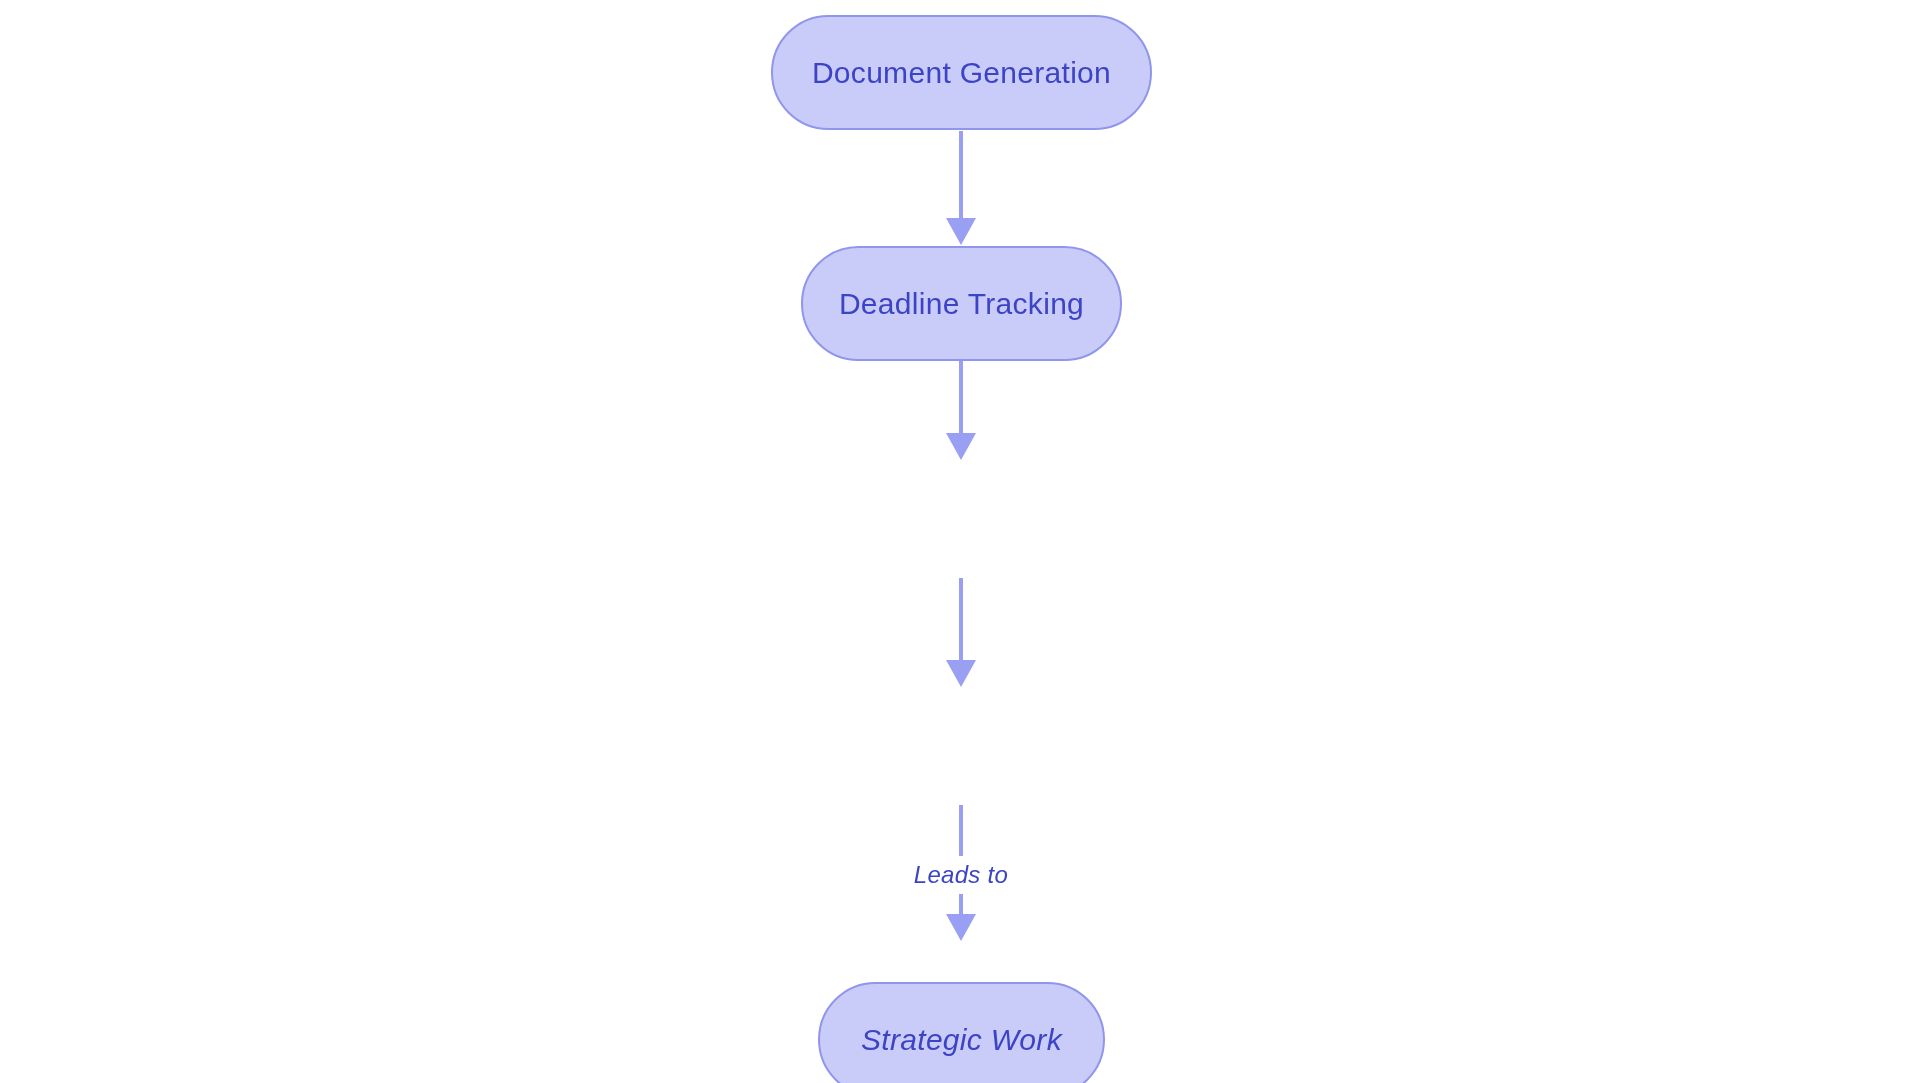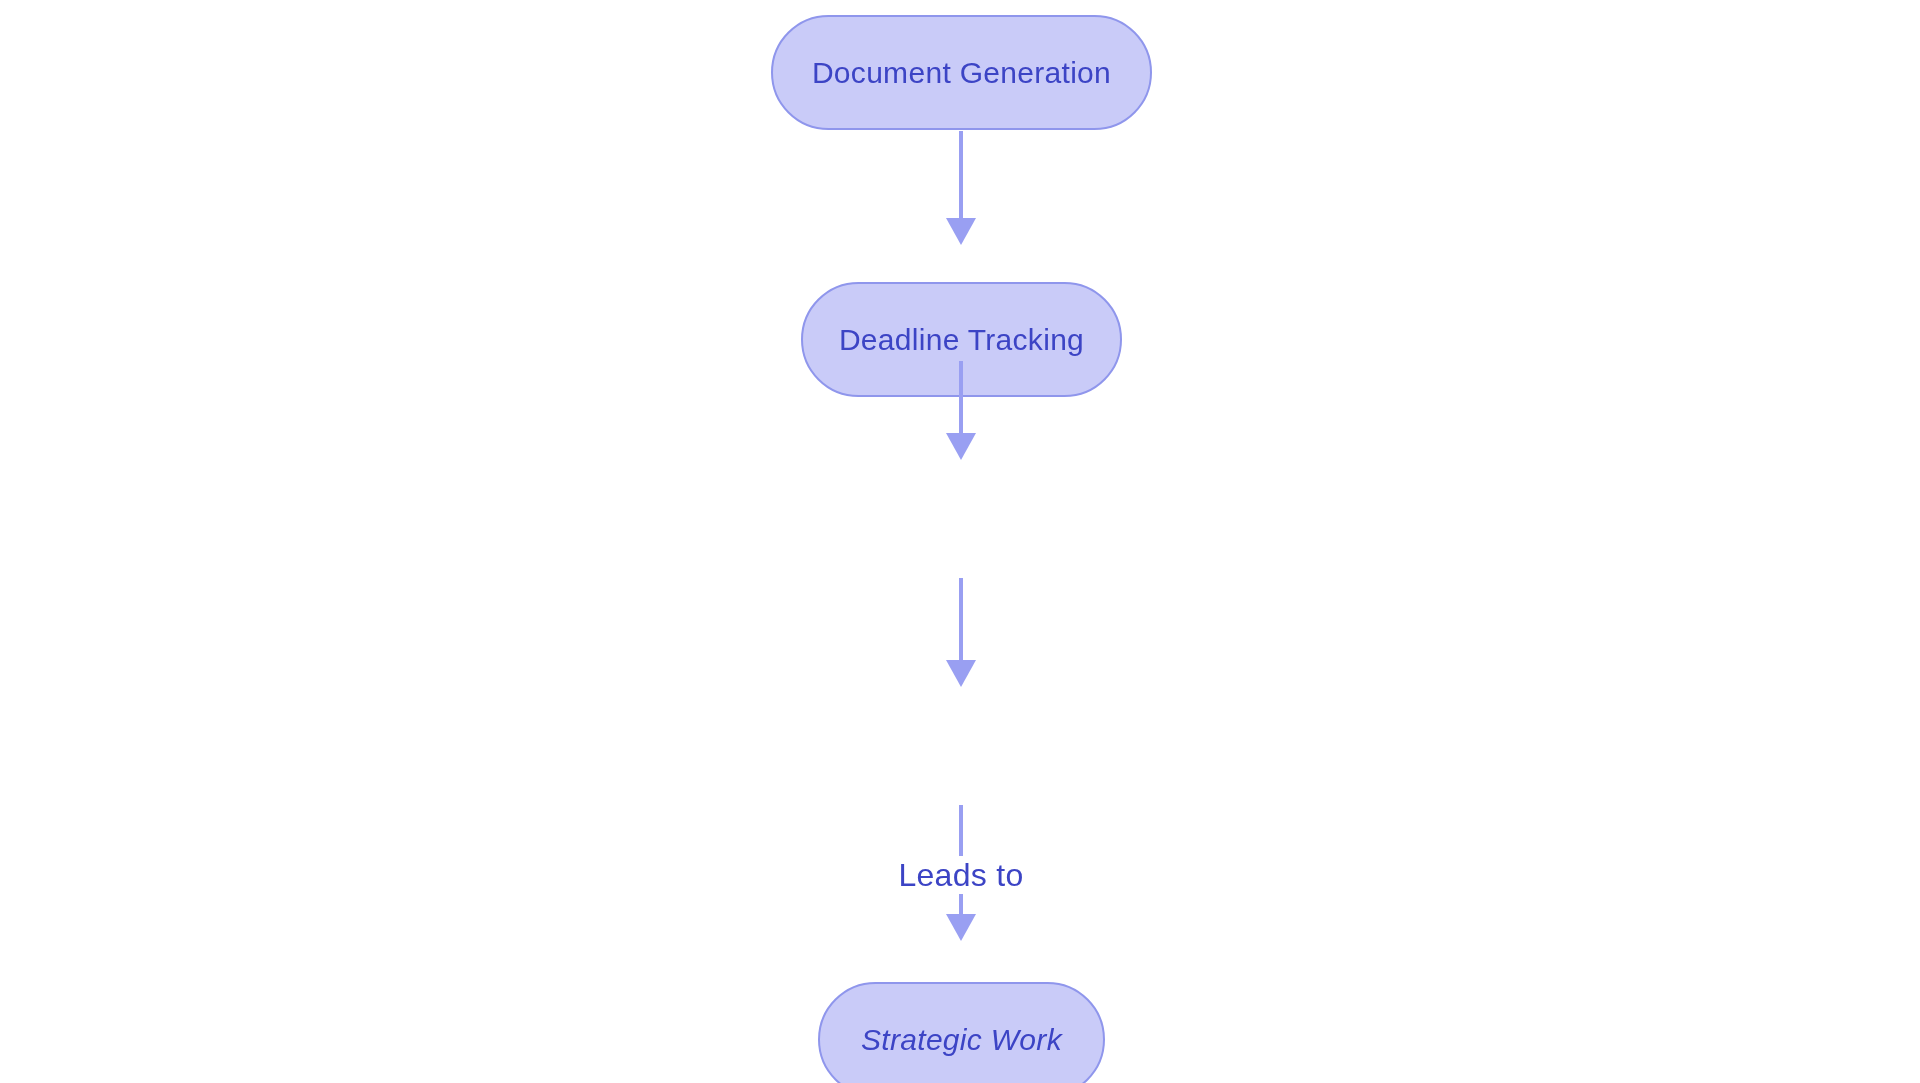--- a/index.html
+++ b/index.html
@@ -27,21 +27,21 @@
     justify-content: center;
   }
   .node-label {
     color: var(--node-text, #3c44c5);
     font-size: 30px;
     font-weight: 500;
     letter-spacing: 0.3px;
     white-space: nowrap;
   }
   .n1 { left: 771px; top: 15px;  width: 381px; }
-  .n2 { left: 801px; top: 246px; width: 321px; margin-top: 36px; }
+  .n2 { left: 801px; top: 246px; width: 321px; }
   .n3 { left: 743px; top: 463px; width: 436px; }
   .n4 { left: 800px; top: 690px; width: 322px; }
   .n5 { left: 818px; top: 982px; width: 287px; font-style: italic; }
 
   .arrow-line {
     position: absolute;
     left: 959px;
     width: 4px;
     background: var(--arrow, #999ff2);
   }
@@ -64,26 +64,27 @@
   .head-a2 { top: 433px; }
   .head-a3 { top: 660px; }
   .head-a4 { top: 914px; }
 
   .edge-label {
     position: absolute;
     left: 861px;
     top: 857px;
     width: 200px;
     text-align: center;
-    font-size: 32px;
+    font-size: 24px;
     font-weight: 500;
     letter-spacing: 0.3px;
     line-height: 36px;
     color: var(--edge-label-text, #3c44c5);
     background: var(--background, #ffffff);
+    font-style: italic;
   }
 </style>
 </head>
 <body>
 
 <div class="canvas">
 
   <div class="node n1">
     <span class="node-label">Document Generation</span>
   </div>

